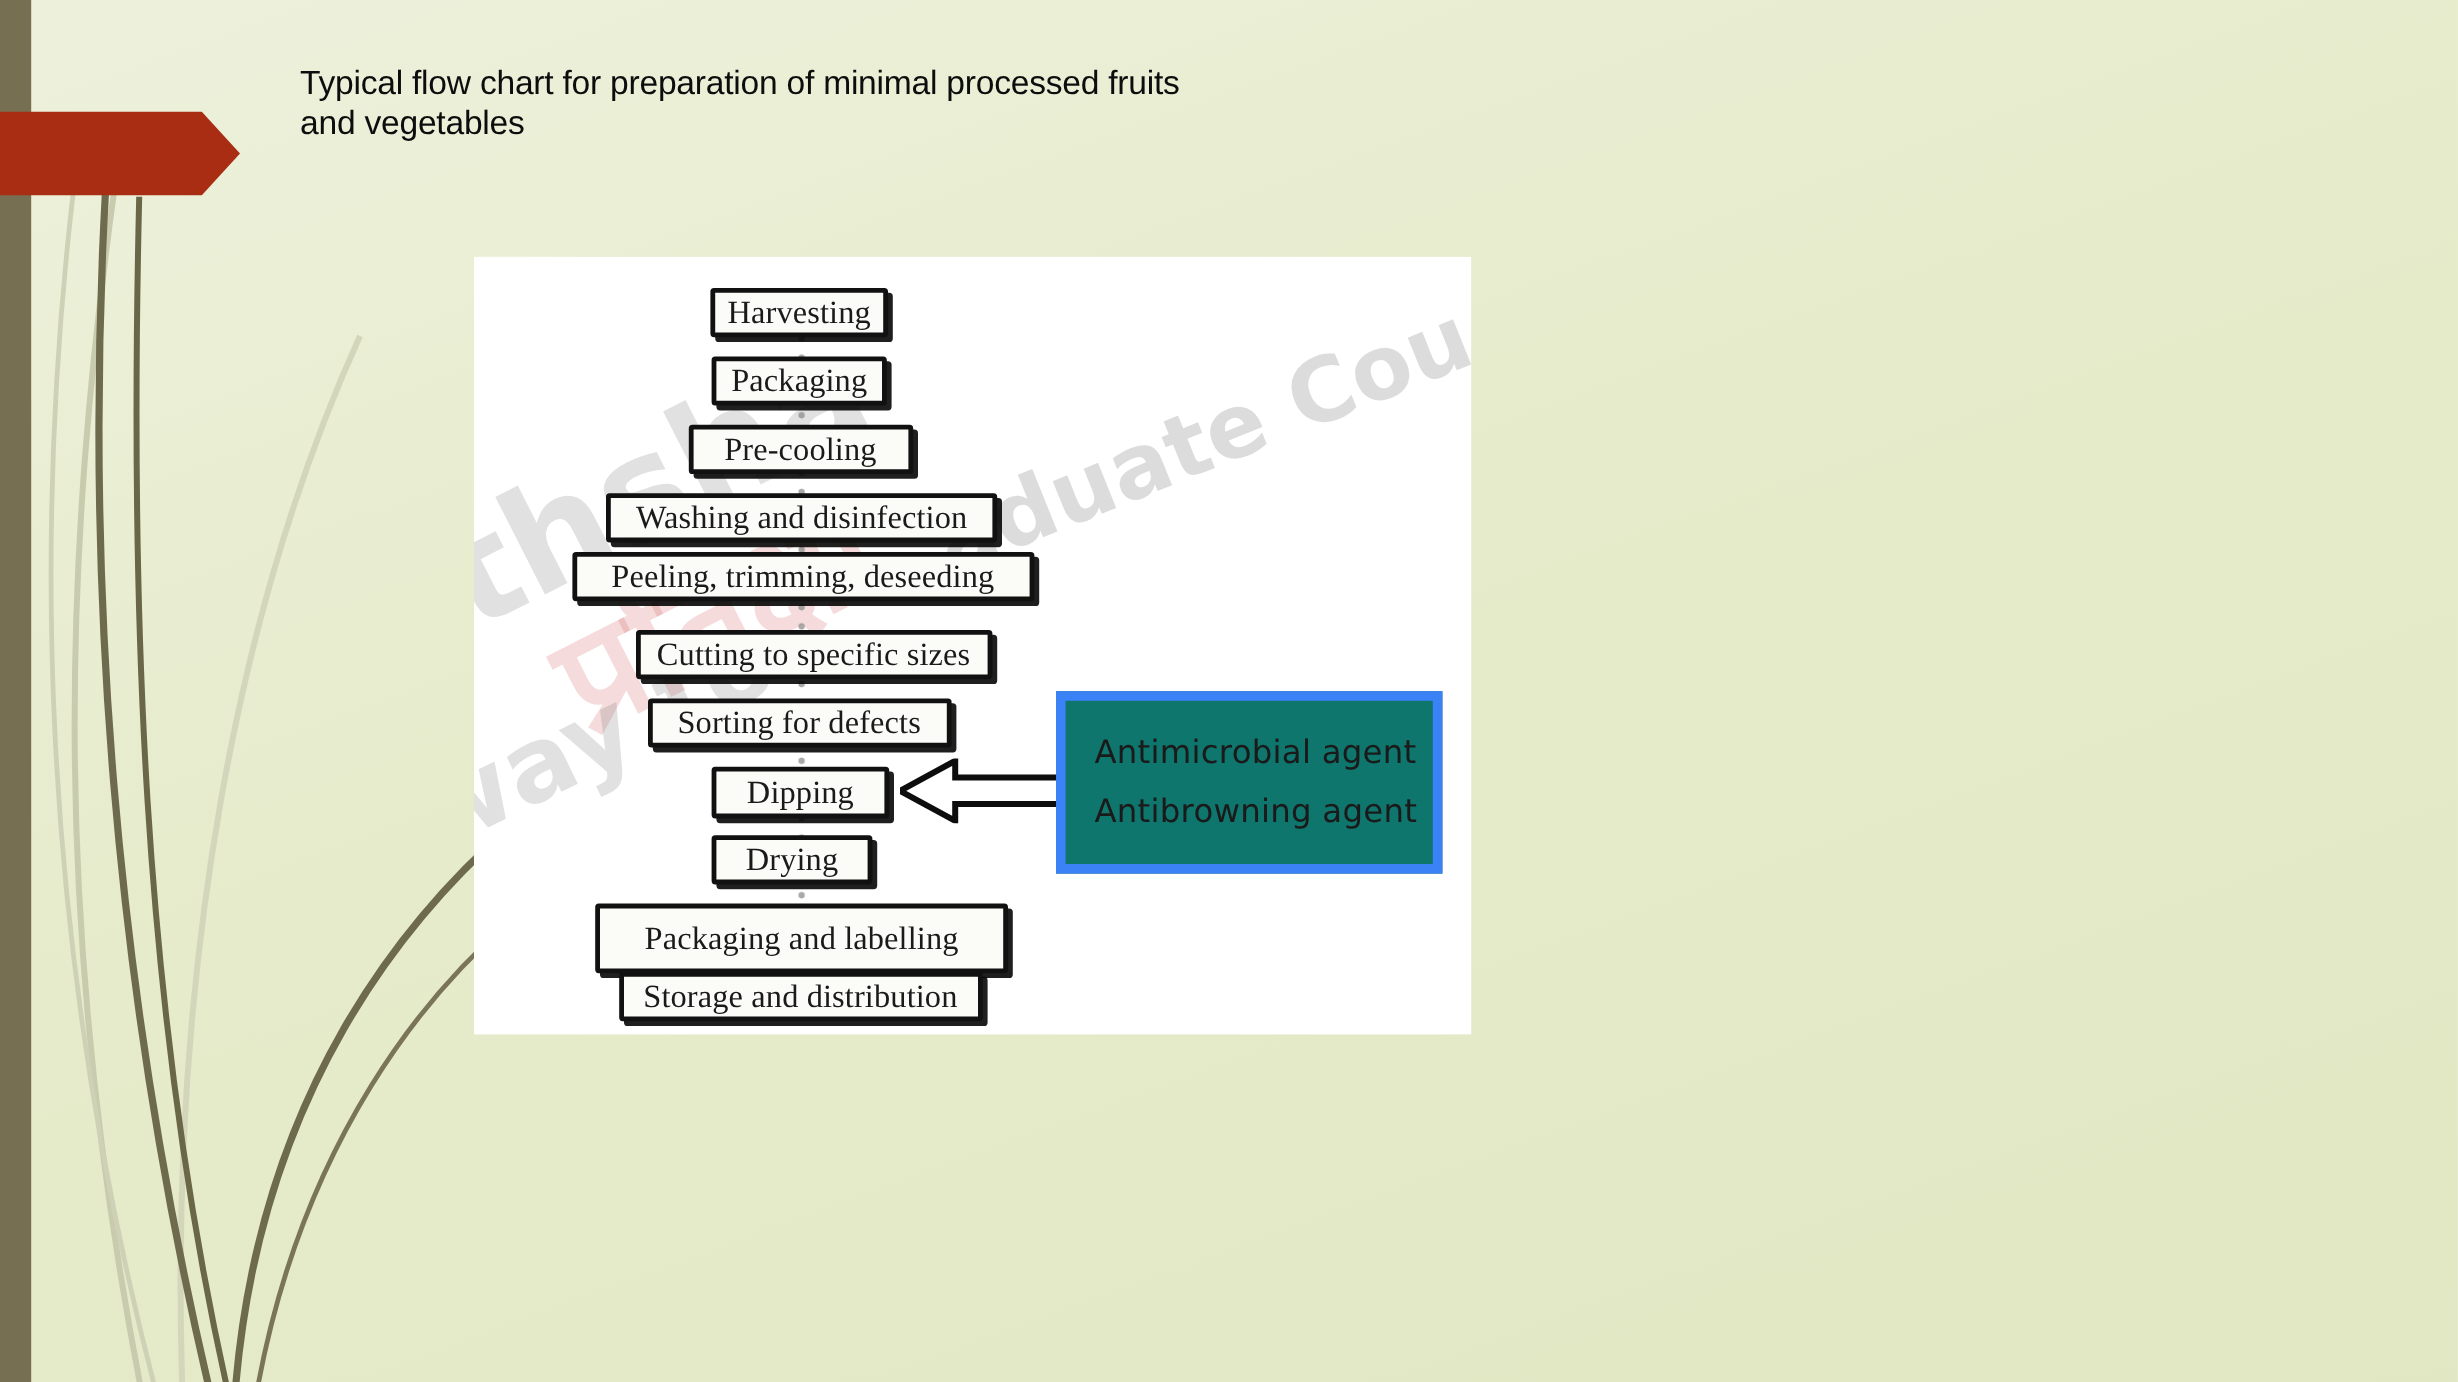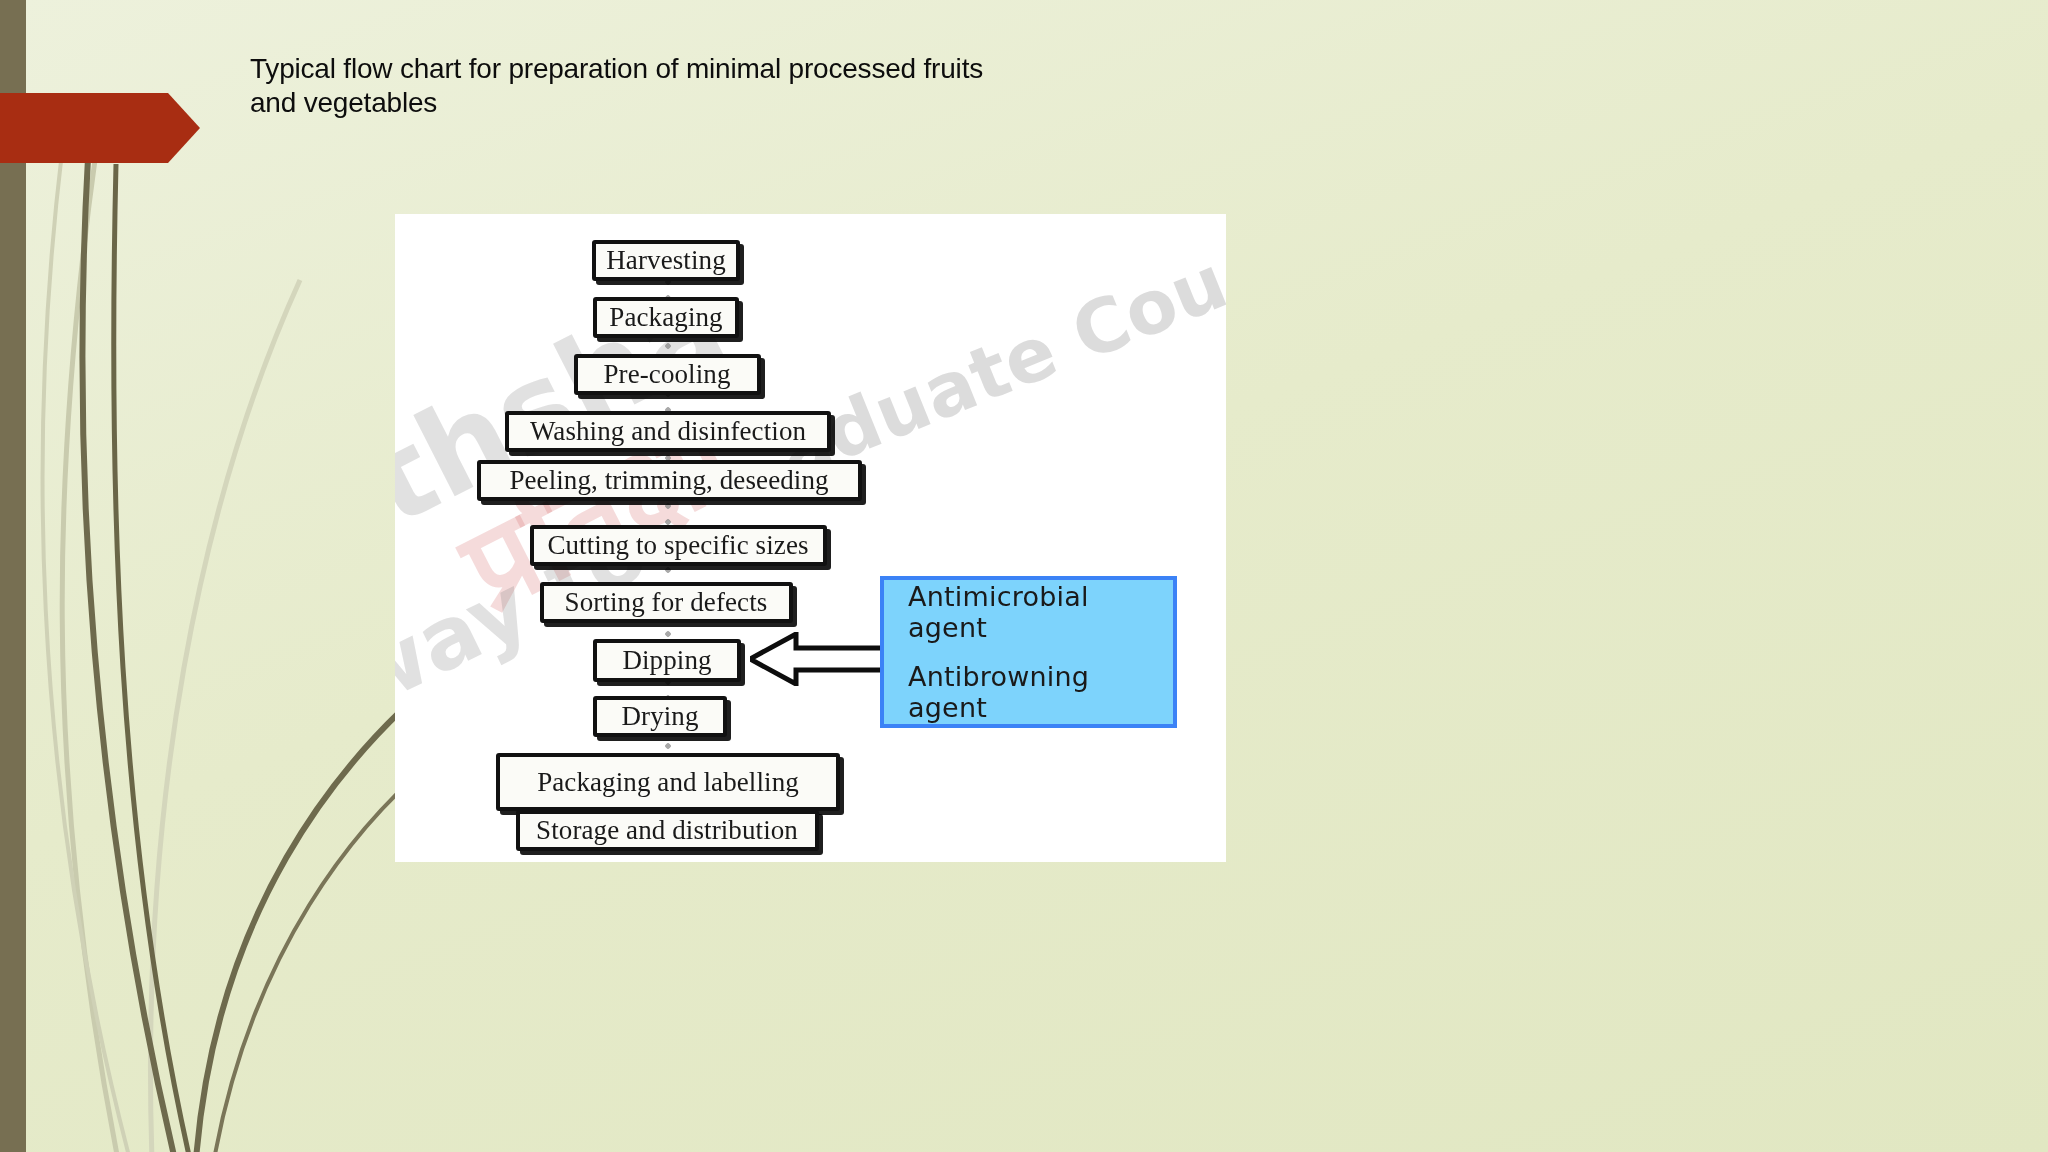--- a/index.html
+++ b/index.html
@@ -130,24 +130,24 @@
     font-size: 27px;
     color: #1a1a1a;
     white-space: nowrap;
     letter-spacing: 0.1px;
   }
 
   
   #agents-box {
     position: absolute;
     left: 485px; top: 362px;
-    width: 297px; height: 152px;
+    width: 322px; height: 152px;
     box-sizing: border-box;
-    background: #7dd3fc;
-    border: 4px solid #3b82f6;
+    background: #0f766e;
+    border: 8px solid #3b82f6;
     display: flex;
     flex-direction: column;
     justify-content: center;
     gap: 18px;
     padding-left: 24px;
   }
   .agent-line {
     font-family: "DejaVu Sans", sans-serif;
     font-size: 27px;
     color: #1a1a1a;

